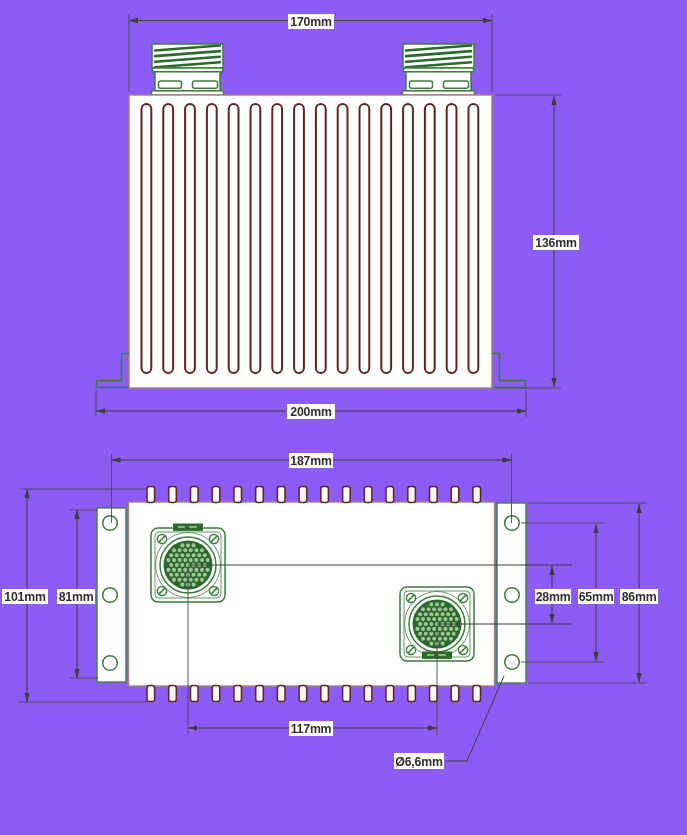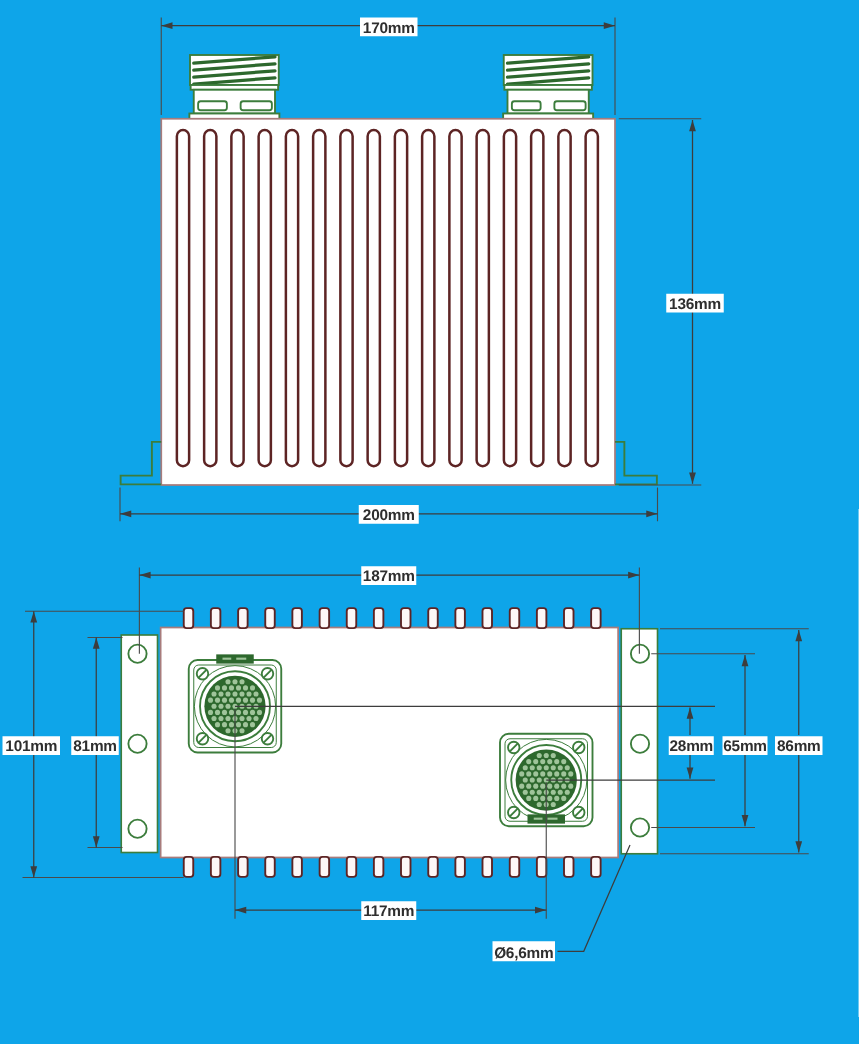--- a/index.html
+++ b/index.html
@@ -1,16 +1,16 @@
 <!DOCTYPE html>
 <html style="--red-body: #a87c7c; --maroon: #5d2424; --green: #3c7d3c; --conn-dark: #2d682d; --pin-dot: #9fc49a;"><head>
 <meta charset="utf-8">
 <style>
   html,body{margin:0;padding:0;background:#fff;}
-  .stage{position:relative;width:687px;height:835px;background:#0ea5e9;overflow:hidden;}
+  .stage{position:relative;width:687px;height:835px;background:#8b5cf6;overflow:hidden;}
   svg{display:block;}
   .dim{stroke:#3d3d3d;stroke-width:1;fill:none;}
   .ext{stroke:#4a4a4a;stroke-width:0.9;fill:none;}
   .arrowhead{fill:#3d3d3d;stroke:none;}
   .redbody{stroke:var(--red-body,#a87c7c);stroke-width:1.4;fill:#fff;}
   .slot{stroke:var(--maroon,#5d2424);stroke-width:2;fill:#fff;}
   .tab{stroke:var(--maroon,#5d2424);stroke-width:1.5;fill:#fdf7f7;}
   .cgreen{stroke:var(--green,#3c7d3c);stroke-width:1.5;fill:#fff;}
   .cgreen-thin{stroke:var(--green,#3c7d3c);stroke-width:0.8;fill:none;}
   .greenline{stroke:var(--green,#3c7d3c);stroke-width:1.5;fill:none;}

